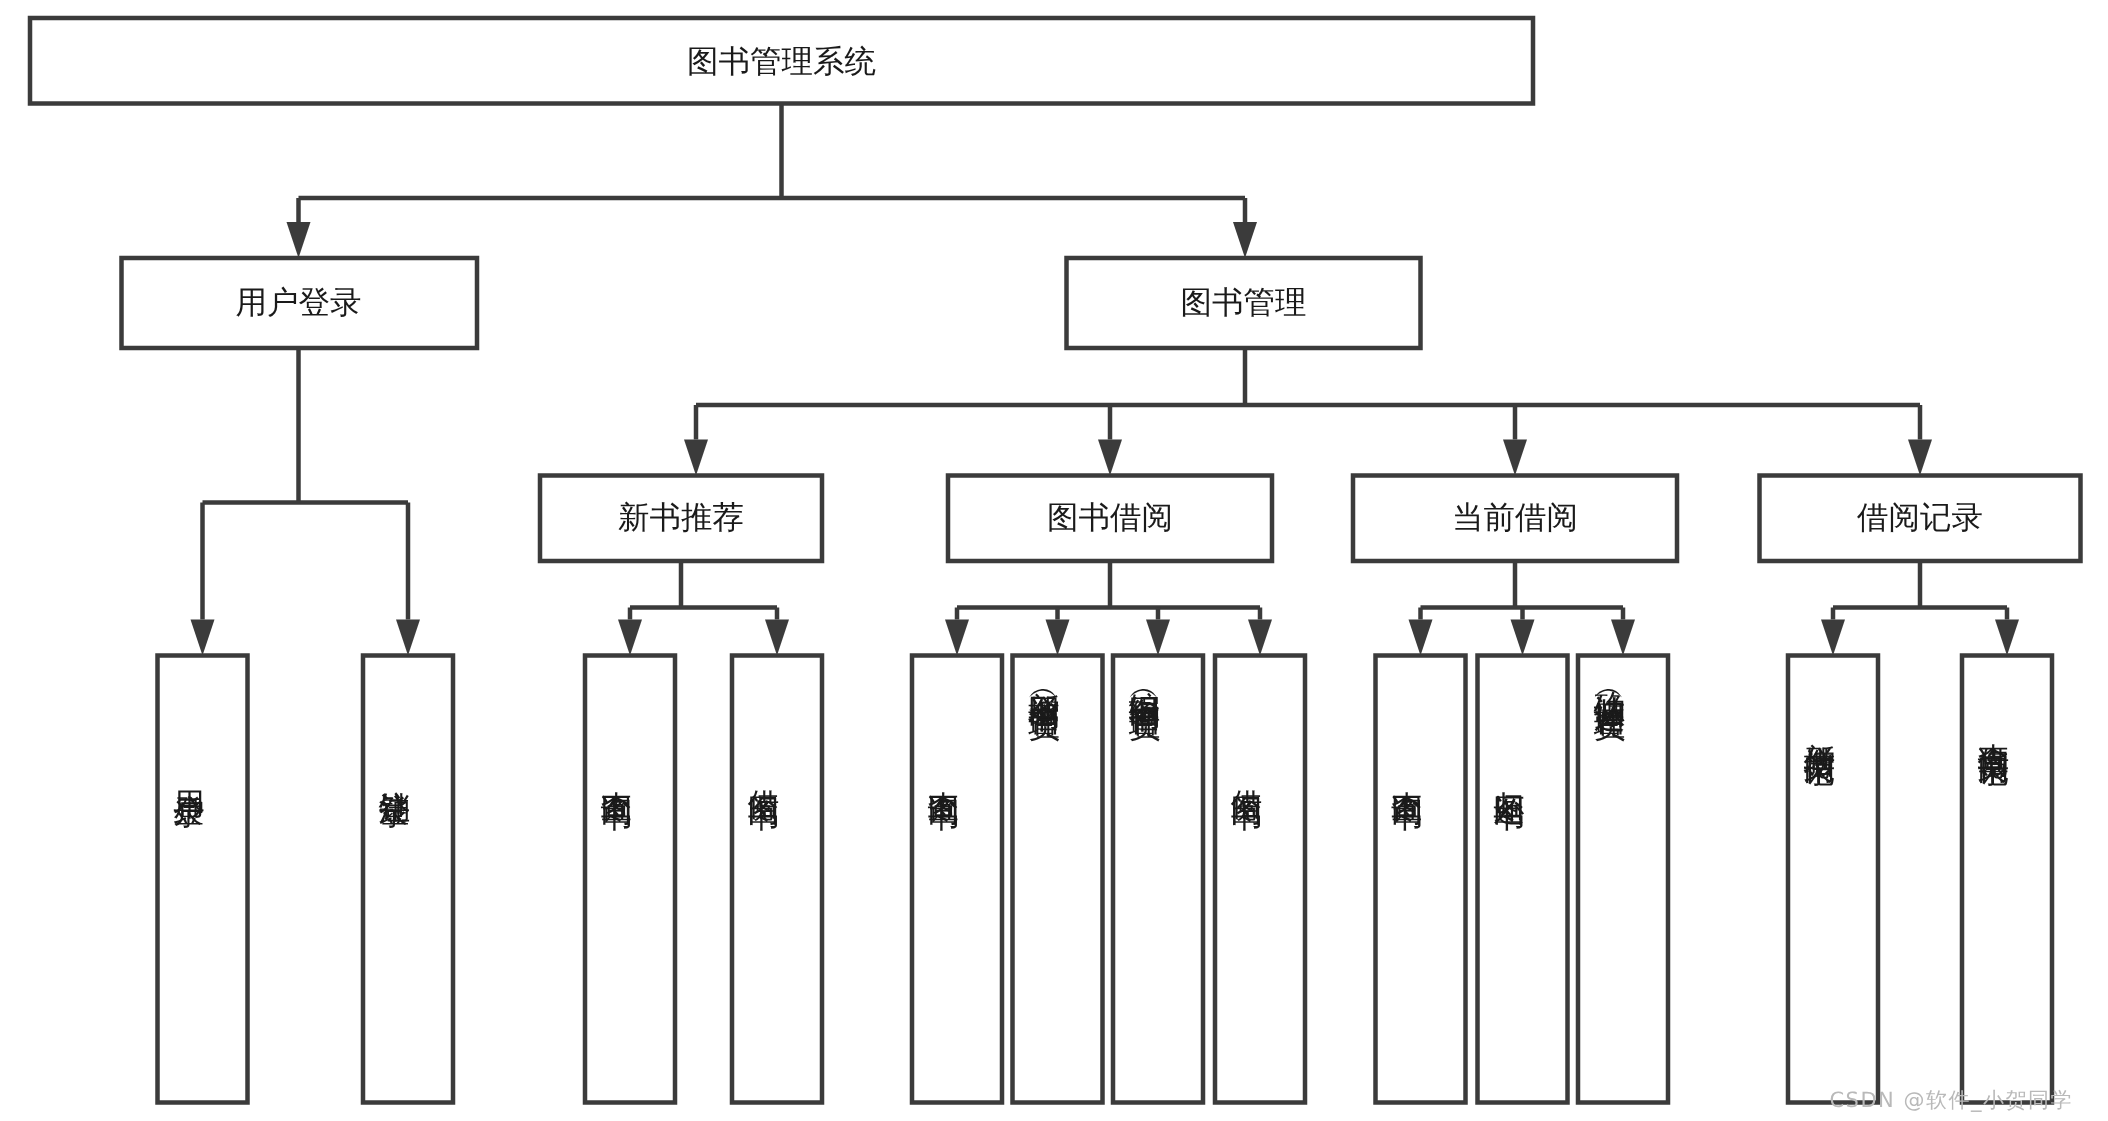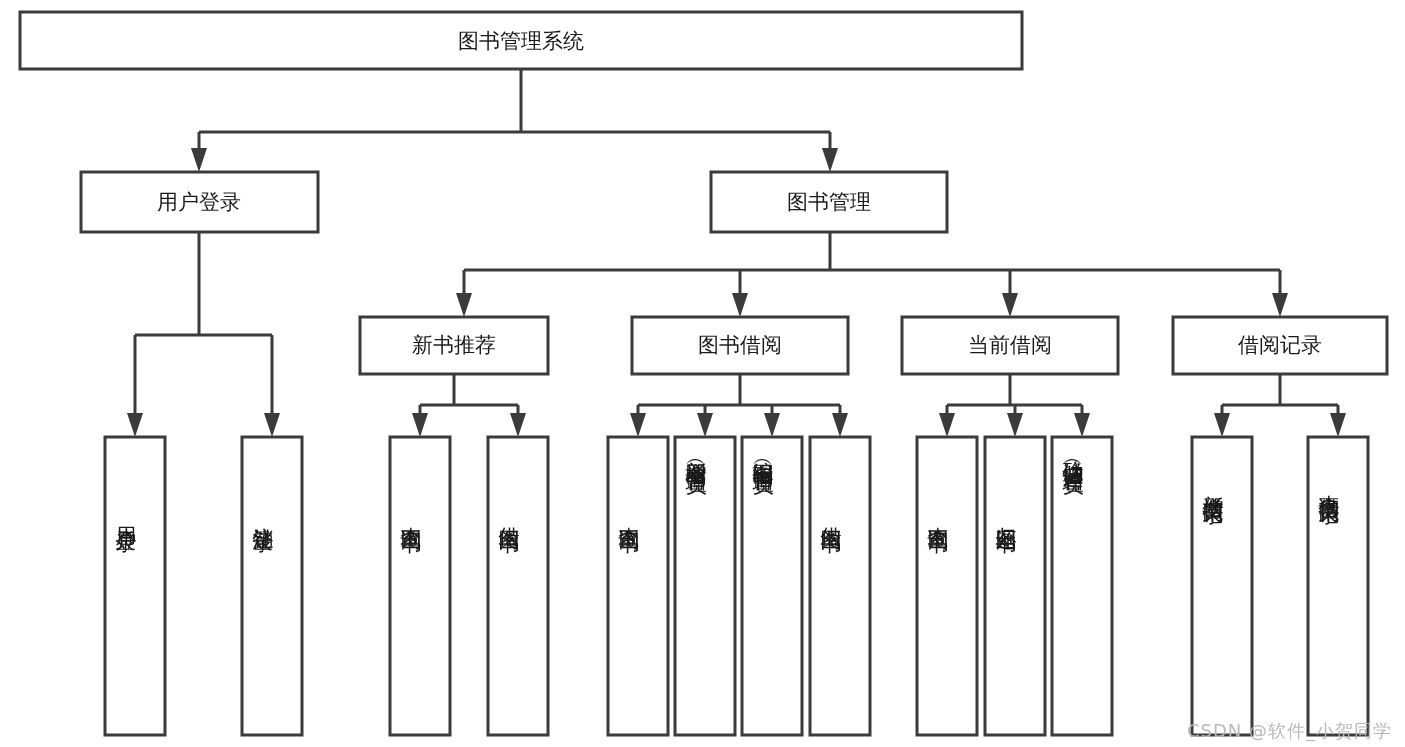--- a/index.html
+++ b/index.html
@@ -7,21 +7,21 @@
   #diagram-root{position:relative;width:1405px;height:747px;background:#fff;}
   svg#tree-svg{position:absolute;left:0;top:0;width:1405px;height:747px;display:block;}
   .node-box{fill:#ffffff;stroke:#3b3b3b;stroke-width:3;}
   .connector{stroke:#3b3b3b;stroke-width:3;fill:none;stroke-linecap:butt;}
   .arrow-head{fill:#3b3b3b;stroke:none;}
   .node-label{font-family:"DejaVu Sans","Liberation Sans",sans-serif;fill:#1a1a1a;font-size:21px;}
   .node-label-h{text-anchor:middle;dominant-baseline:middle;}
   .leaf-label{position:absolute;font-family:"DejaVu Sans","Liberation Sans",sans-serif;
     font-size:21px;color:#1a1a1a;writing-mode:vertical-rl;text-orientation:upright;
     letter-spacing:2px;line-height:1;white-space:nowrap;pointer-events:none;}
-  .watermark{position:absolute;right:13px;bottom:4px;font-size:18px;color:#b9b9b9;
+  .watermark{position:absolute;right:23px;bottom:4px;font-size:14px;color:#b9b9b9;
     font-family:"DejaVu Sans","Liberation Sans",sans-serif;letter-spacing:1px;white-space:nowrap;}
 </style>
 </head>
 <body>
 
 <div id="diagram-root">
 
   <svg id="tree-svg" viewBox="0 0 1405 747">
     <defs>
       <marker id="arw" markerWidth="16" markerHeight="18" refX="0" refY="9" orient="auto" markerUnits="userSpaceOnUse">

